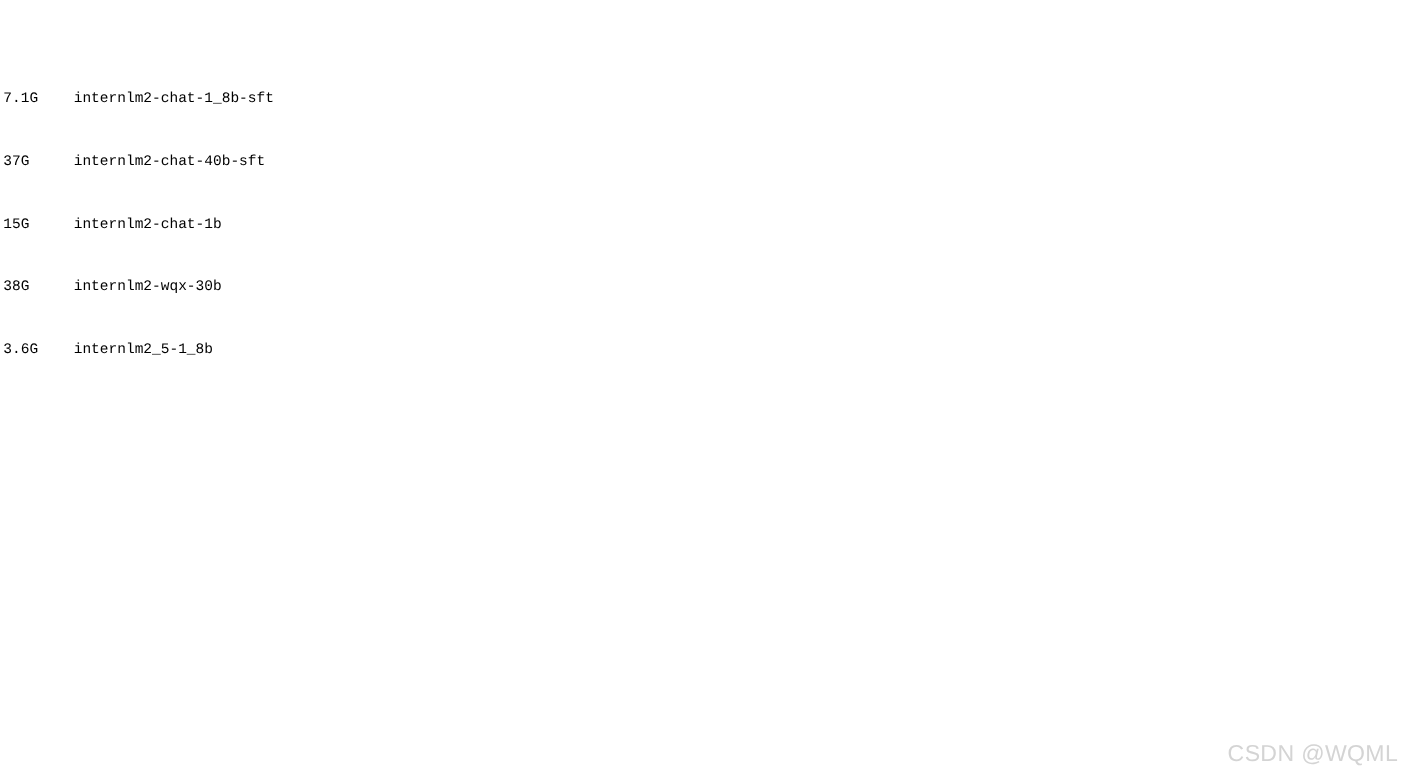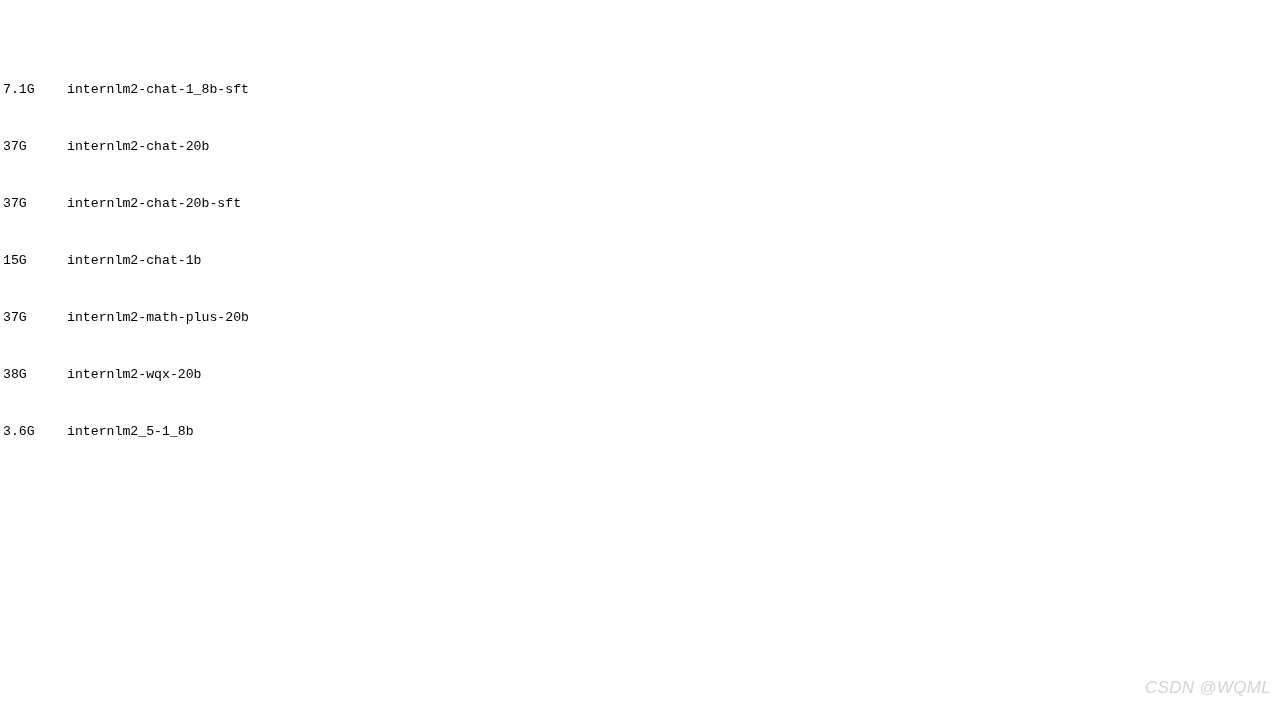--- a/index.html
+++ b/index.html
@@ -23,38 +23,35 @@
       color: #000000;
       white-space: pre;
     }
     .line { height: 19px; }
     .size { display: inline-block; width: 64px; }
     .watermark {
       position: absolute;
       right: 4px;
       bottom: 8px;
       font-family: "Liberation Sans", "DejaVu Sans", sans-serif;
-      font-size: 17px;
+      font-size: 21px;
       color: #d4d4d4;
       letter-spacing: 0.3px;
-      font-style: italic;
     }
   </style>
 </head>
 <body>
 
 <div class="terminal">
 
   
   <div class="line"><span class="size">7.1G</span><span>internlm2-chat-1_8b-sft</span></div>
-  <div class="line"><span class="size">37G</span><span>internlm2-chat-20b</span></div>
-  <div class="line"><span class="size">37G</span><span>internlm2-chat-20b-sft</span></div>
+  <div class="line"><span class="size">37G</span><span>internlm2-chat-40b-sft</span></div>
   <div class="line"><span class="size">15G</span><span>internlm2-chat-1b</span></div>
-  <div class="line"><span class="size">37G</span><span>internlm2-math-plus-20b</span></div>
-  <div class="line"><span class="size">38G</span><span>internlm2-wqx-20b</span></div>
+  <div class="line"><span class="size">38G</span><span>internlm2-wqx-30b</span></div>
   <div class="line"><span class="size">3.6G</span><span>internlm2_5-1_8b</span></div>
   
   
   
   
 
   
   
 
   

